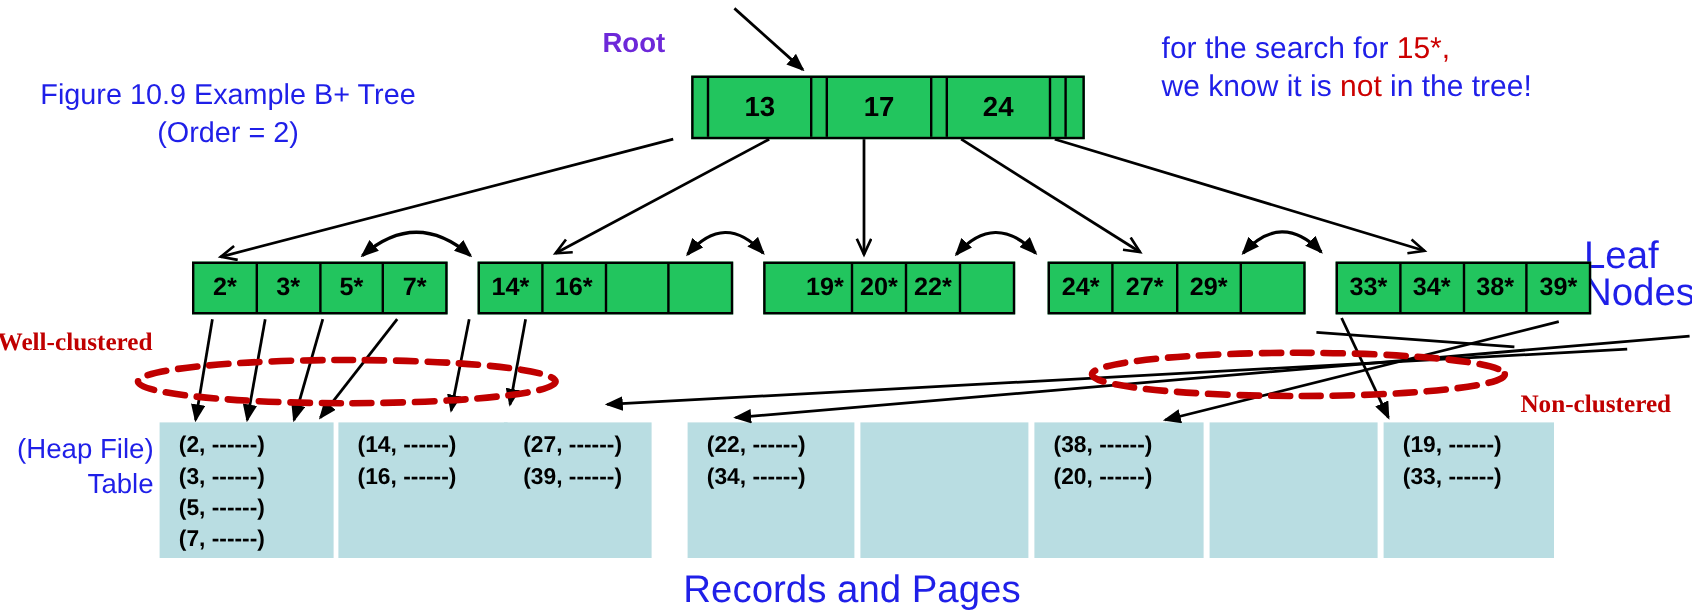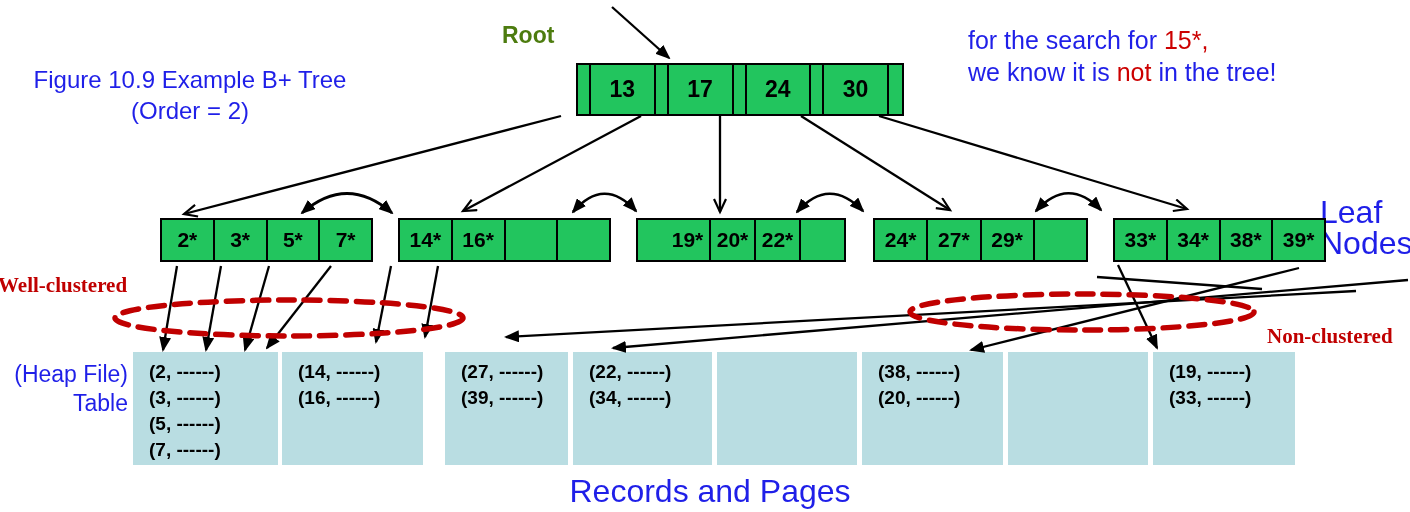--- a/index.html
+++ b/index.html
@@ -14,21 +14,21 @@
   .node .cell{border-right:2px solid #000;display:flex;align-items:center;justify-content:center;
         font-weight:bold;color:#000;box-sizing:border-box;}
   .node .cell:last-child{border-right:none;}
   .rootnode .key{flex:1 1 auto;font-size:23px;}
   .rootnode .ptr{flex:0 0 13px;}
   .leafnode .cell{flex:1 1 0;font-size:21px;}
 
   
   .blue{color:var(--blue);}
   .caption{font-size:24px;text-align:center;line-height:31px;}
-  .rootlab{font-size:23px;font-weight:bold;color:#4d7c0f;}
+  .rootlab{font-size:23px;font-weight:bold;color:#6d28d9;}
   .note{font-size:25px;line-height:32px;white-space:nowrap;}
   .note .hl{color:var(--redtext);}
   .cluster{font-family:"Liberation Serif",serif;font-weight:bold;font-size:21px;
            color:var(--darkred);white-space:nowrap;}
   .sidelab{font-size:32px;line-height:31px;}
   .tablelab{font-size:23px;line-height:29px;text-align:right;}
 
   
   .page{position:absolute;top:352px;height:113px;background:var(--pagefill);
         box-sizing:border-box;padding:7px 0 0 16px;z-index:1;}
@@ -52,21 +52,20 @@
   </div>
 
   <div id="rootnode" class="node rootnode" style="left:555px;top:63px;width:328px;height:53px;">
       <div class="cell ptr"></div>
       <div class="cell key">13</div>
       <div class="cell ptr"></div>
       <div class="cell key">17</div>
       <div class="cell ptr"></div>
       <div class="cell key">24</div>
       <div class="cell ptr"></div>
-      <div class="cell key">30</div>
       <div class="cell ptr"></div>
     </div>
 
   <div id="leafrow">
       <div class="node leafnode" style="left: 139px; top: 218px; width: 213px; height: 44px;">
         <div class="cell">2*</div>
         <div class="cell">3*</div>
         <div class="cell">5*</div>
         <div class="cell">7*</div>
       </div>
@@ -113,21 +112,21 @@
       <div class="page" style="left: 133px; width: 145px;">
         <div class="rec">(2, ------)</div>
         <div class="rec">(3, ------)</div>
         <div class="rec">(5, ------)</div>
         <div class="rec">(7, ------)</div>
       </div>
       <div class="page" style="left: 282px; width: 141px;">
         <div class="rec">(14, ------)</div>
         <div class="rec">(16, ------)</div>
       </div>
-      <div class="page" style="left: 445px; width: 123px;">
+      <div class="page" style="left: 420px; width: 123px;">
         <div class="rec">(27, ------)</div>
         <div class="rec">(39, ------)</div>
       </div>
       <div class="page" style="left: 573px; width: 139px;">
         <div class="rec">(22, ------)</div>
         <div class="rec">(34, ------)</div>
       </div>
       <div class="page" style="left: 717px; width: 140px;"></div>
       <div class="page" style="left: 862px; width: 141px;">
         <div class="rec">(38, ------)</div>

